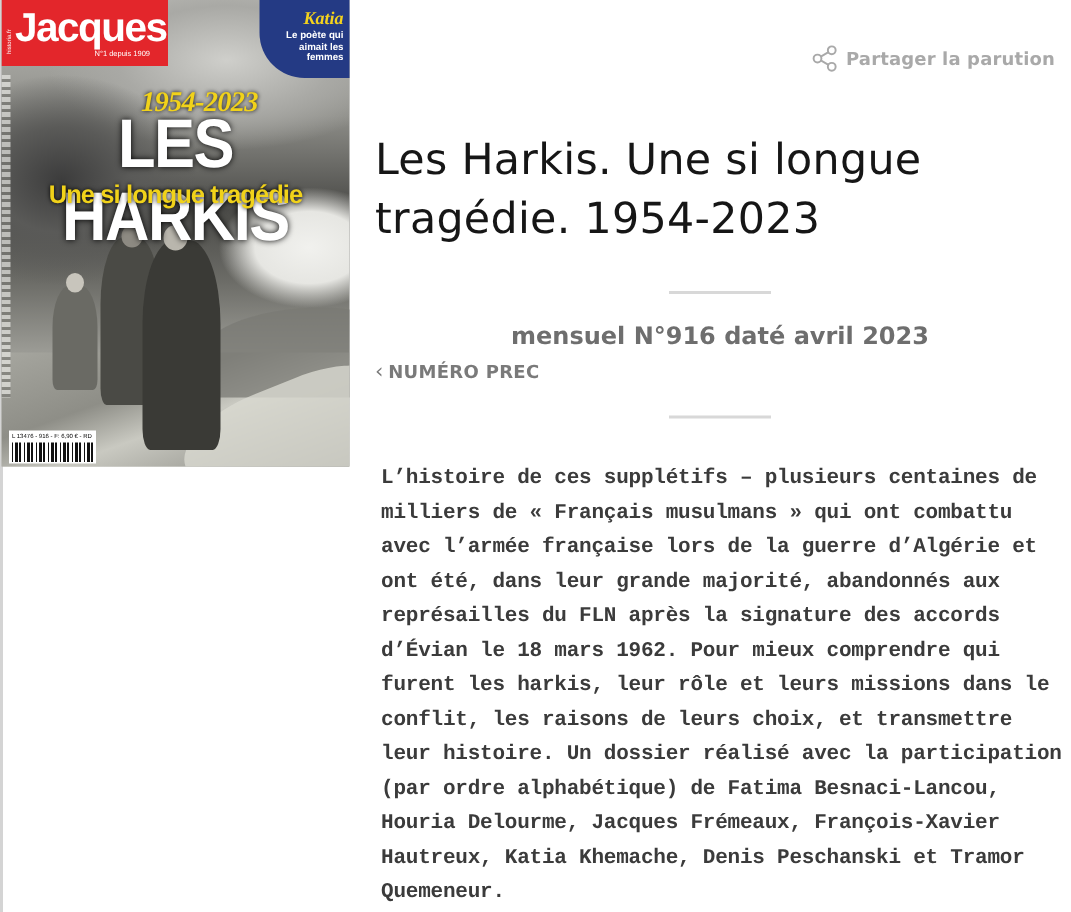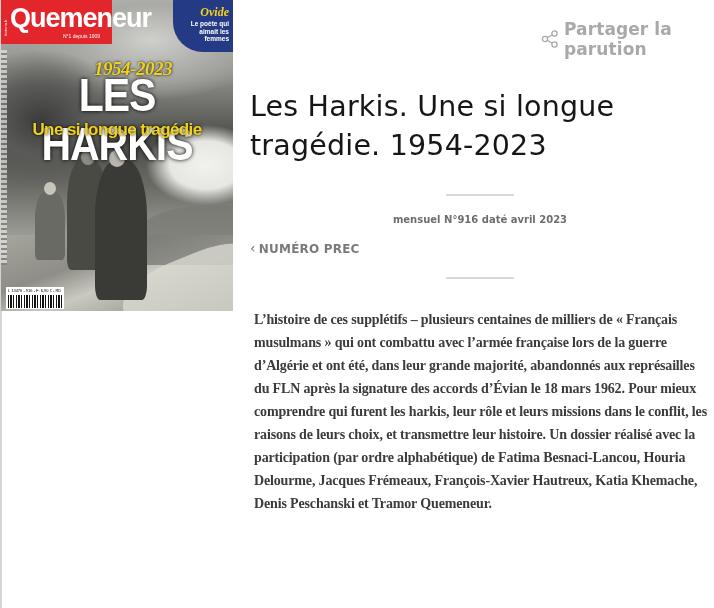--- a/index.html
+++ b/index.html
@@ -240,21 +240,21 @@
     height: 20px;
     display: flex;
     align-items: center;
     cursor: pointer;
   }
   .share svg { display: block; }
   .share-label {
     margin-left: 5px;
     font-family: "DejaVu Sans", sans-serif;
     font-weight: bold;
-    font-size: 17px;
+    font-size: 12px;
     color: #a9a9a9;
     letter-spacing: 0.1px;
   }
   .issue-title {
     position: absolute;
     left: 250px;
     width: 460px;
     top: 87px;
     text-align: left;
     font-family: "DejaVu Sans", sans-serif;
@@ -275,21 +275,21 @@
   .divider.top { top: 194px; }
   .divider.bottom { top: 277px; }
   .issue-meta {
     position: absolute;
     left: 250px;
     width: 460px;
     top: 214px;
     text-align: center;
     font-family: "DejaVu Sans", sans-serif;
     font-weight: bold;
-    font-size: 10px;
+    font-size: 16px;
     color: #6e6e6e;
   }
   .prev-link {
     position: absolute;
     left: 250px;
     width: 460px;
     top: 240px;
     text-align: left;
     font-family: "DejaVu Sans", sans-serif;
     font-weight: bold;
@@ -302,21 +302,21 @@
     font-weight: normal;
     color: #7a7a7a;
     margin-right: 3px;
     font-size: 14px;
   }
   .description {
     position: absolute;
     left: 254px;
     top: 308px;
     width: 456px;
-    font-family: Liberation Serif, serif;
+    font-family: Liberation Mono, monospace;
     font-weight: bold;
     font-size: 14px;
     line-height: 23px;
     color: #3b3b3b;
     margin: 0;
     letter-spacing: -0.15px;
   }
 </style>
 </head>
 <body>
@@ -330,26 +330,26 @@
   <div class="soldier s1"></div>
   <div class="soldier s2"></div>
   <div class="soldier s3"></div>
   <div class="head h1"></div>
   <div class="head h2"></div>
   <div class="head h3"></div>
   <div class="spine-strip"></div>
 
   <div class="logo-box">
     <span class="logo-side">historia.fr</span>
-    <span class="logo-word">Quemeneur</span>
+    <span class="logo-word">Jacques</span>
     <span class="logo-tag">N°1 depuis 1909</span>
   </div>
 
   <div class="corner-box">
-    <span class="corner-title">Ovide</span>
+    <span class="corner-title">Katia</span>
     <span class="corner-sub">Le poète qui aimait les femmes</span>
   </div>
 
   <div class="cover-years">1954-2023</div>
   <div class="cover-headline">LES HARKIS</div>
   <div class="cover-subline">Une si longue tragédie</div>
 
   <div class="barcode">
     <span class="barcode-text">L 13476 - 916 - F: 6,90 € - RD</span>
     <div class="barcode-bars"></div>

